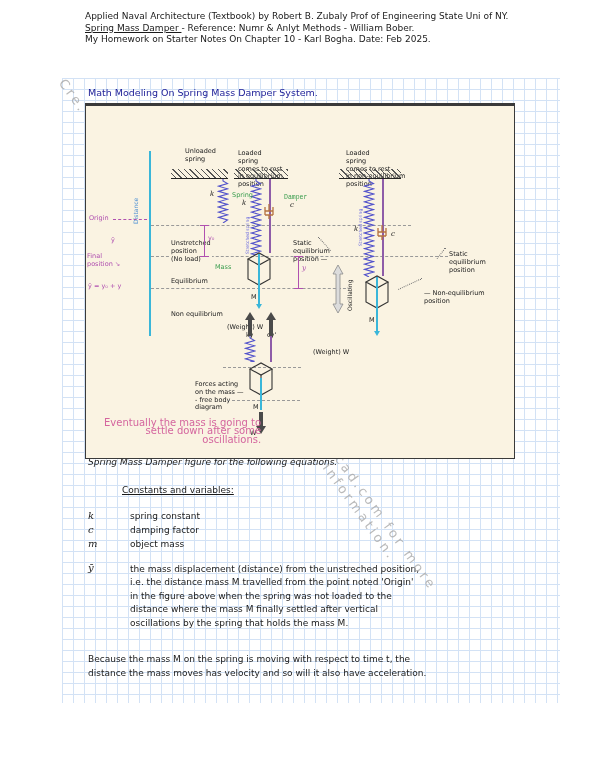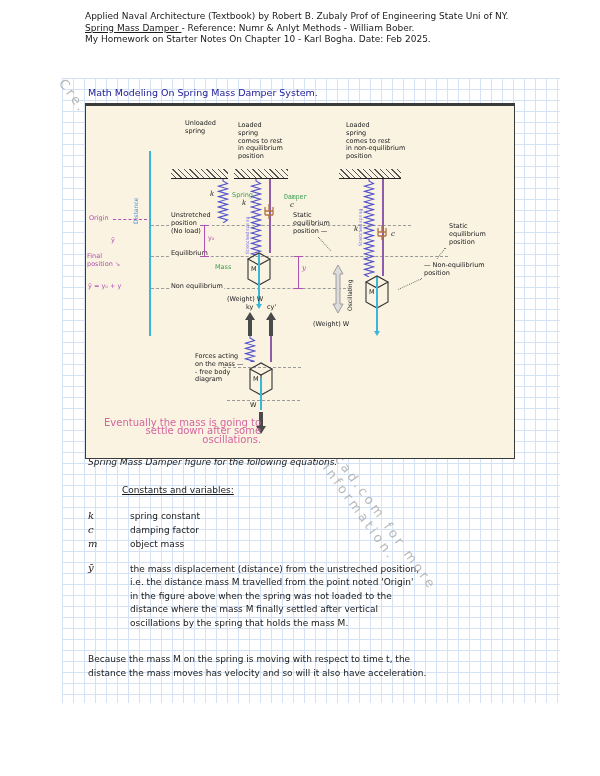--- a/index.html
+++ b/index.html
@@ -16,21 +16,21 @@
   .wm{color:#a9a9a9;font-size:13px;letter-spacing:3px;opacity:.8;transform-origin:left top;
       transform:rotate(54deg);z-index:3;pointer-events:none;}
   
   #hdr{left:85px;top:11px;width:470px;font-size:9px;line-height:11.6px;z-index:2;}
   
   #ttl{left:88px;top:87px;font-size:9.5px;color:var(--title,#1c1c96);z-index:2;}
   
   #box{left:85px;top:103px;width:428px;height:352px;background:var(--paper,#faf3e2);
        border:1.5px solid #3a3a3a;border-top-width:3px;z-index:4;font-size:6.5px;line-height:7.8px;}
   #box .abs{position:absolute;}
-  .lbl{color:#222;}
+  .lbl{color:#222;margin-top:28px;}
   .grn{color:var(--green,#3a9d4e);}
   .pur{color:var(--purple,#b050b0);}
   .pnk{color:var(--pink,#d4659e);}
   .bgmask{background:var(--paper,#faf3e2);padding:0 1px;}
   .hatch{height:9px;background:repeating-linear-gradient(45deg,transparent 0 3px,#555 3px 4px);
          border-bottom:1.6px solid #222;}
   .dash{border-top:1px dashed #999;height:0;}
   .dot{border-top:1px dotted #777;height:0;transform-origin:left top;}
   .vcyan{width:2px;background:var(--cyan,#3ab6d9);}
   .vpurp{width:1.5px;background:#8e5ca8;}

